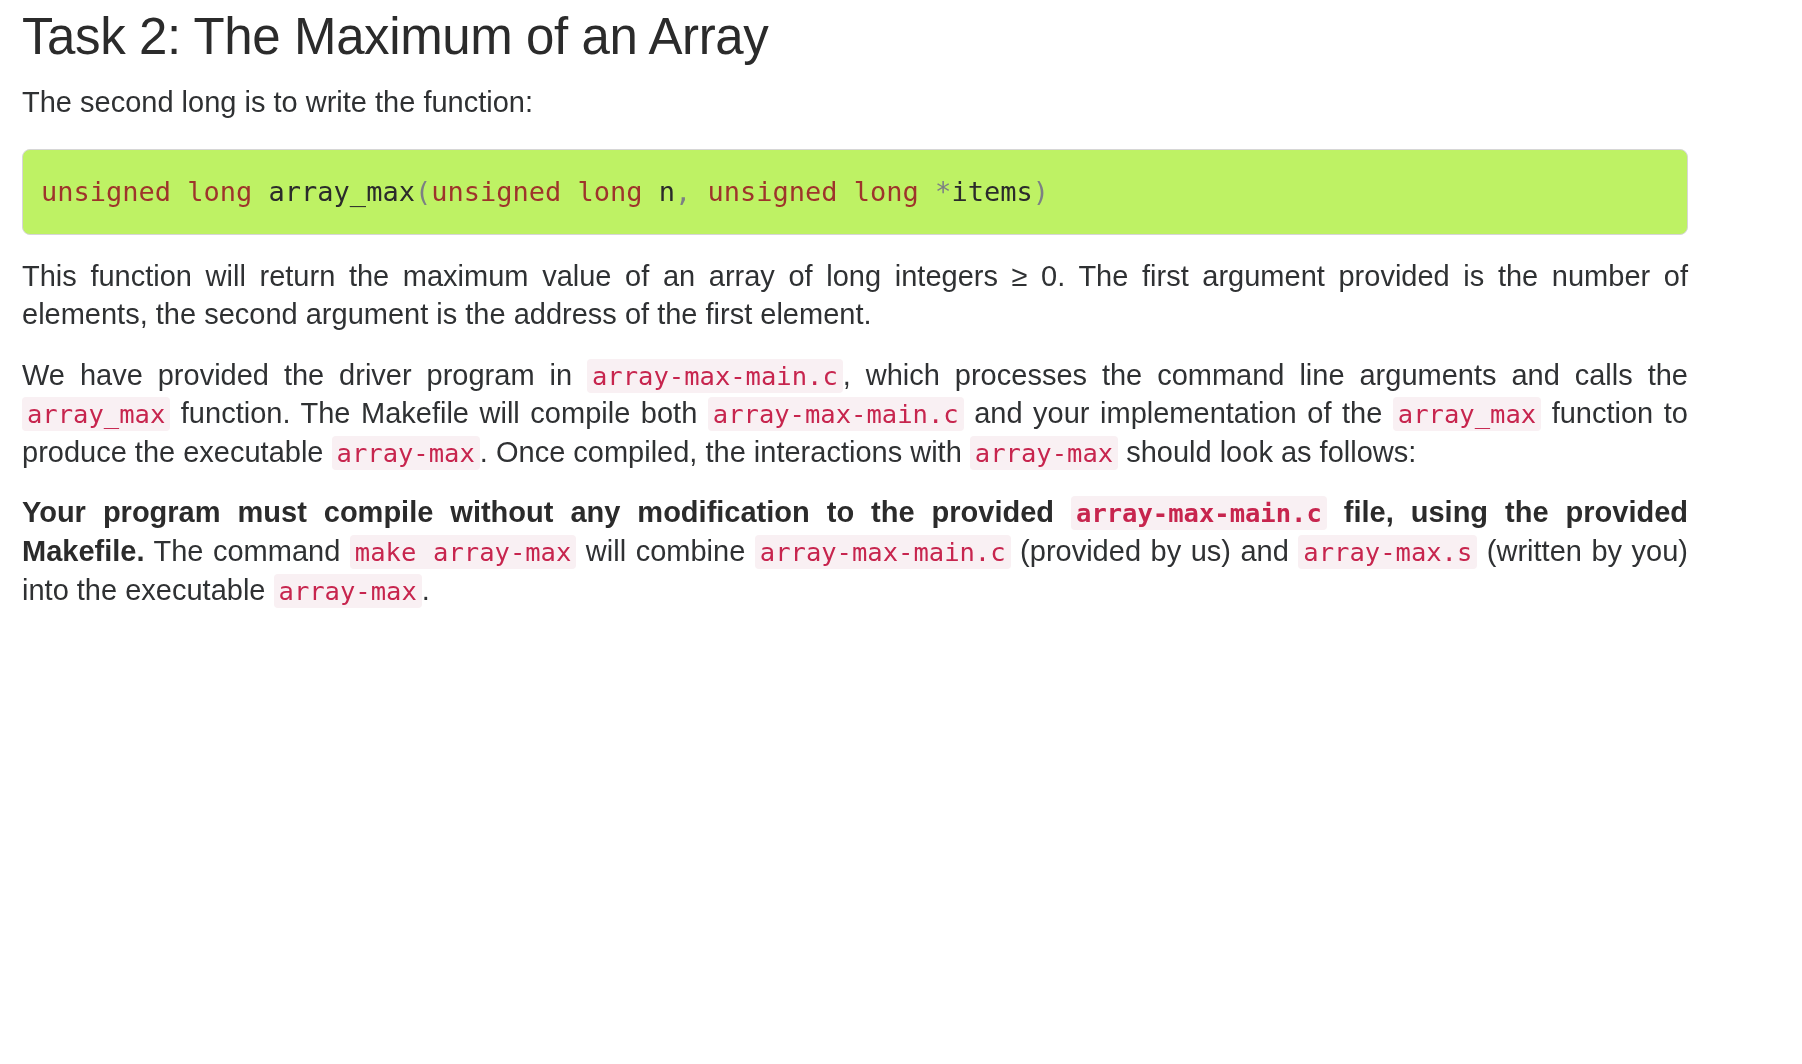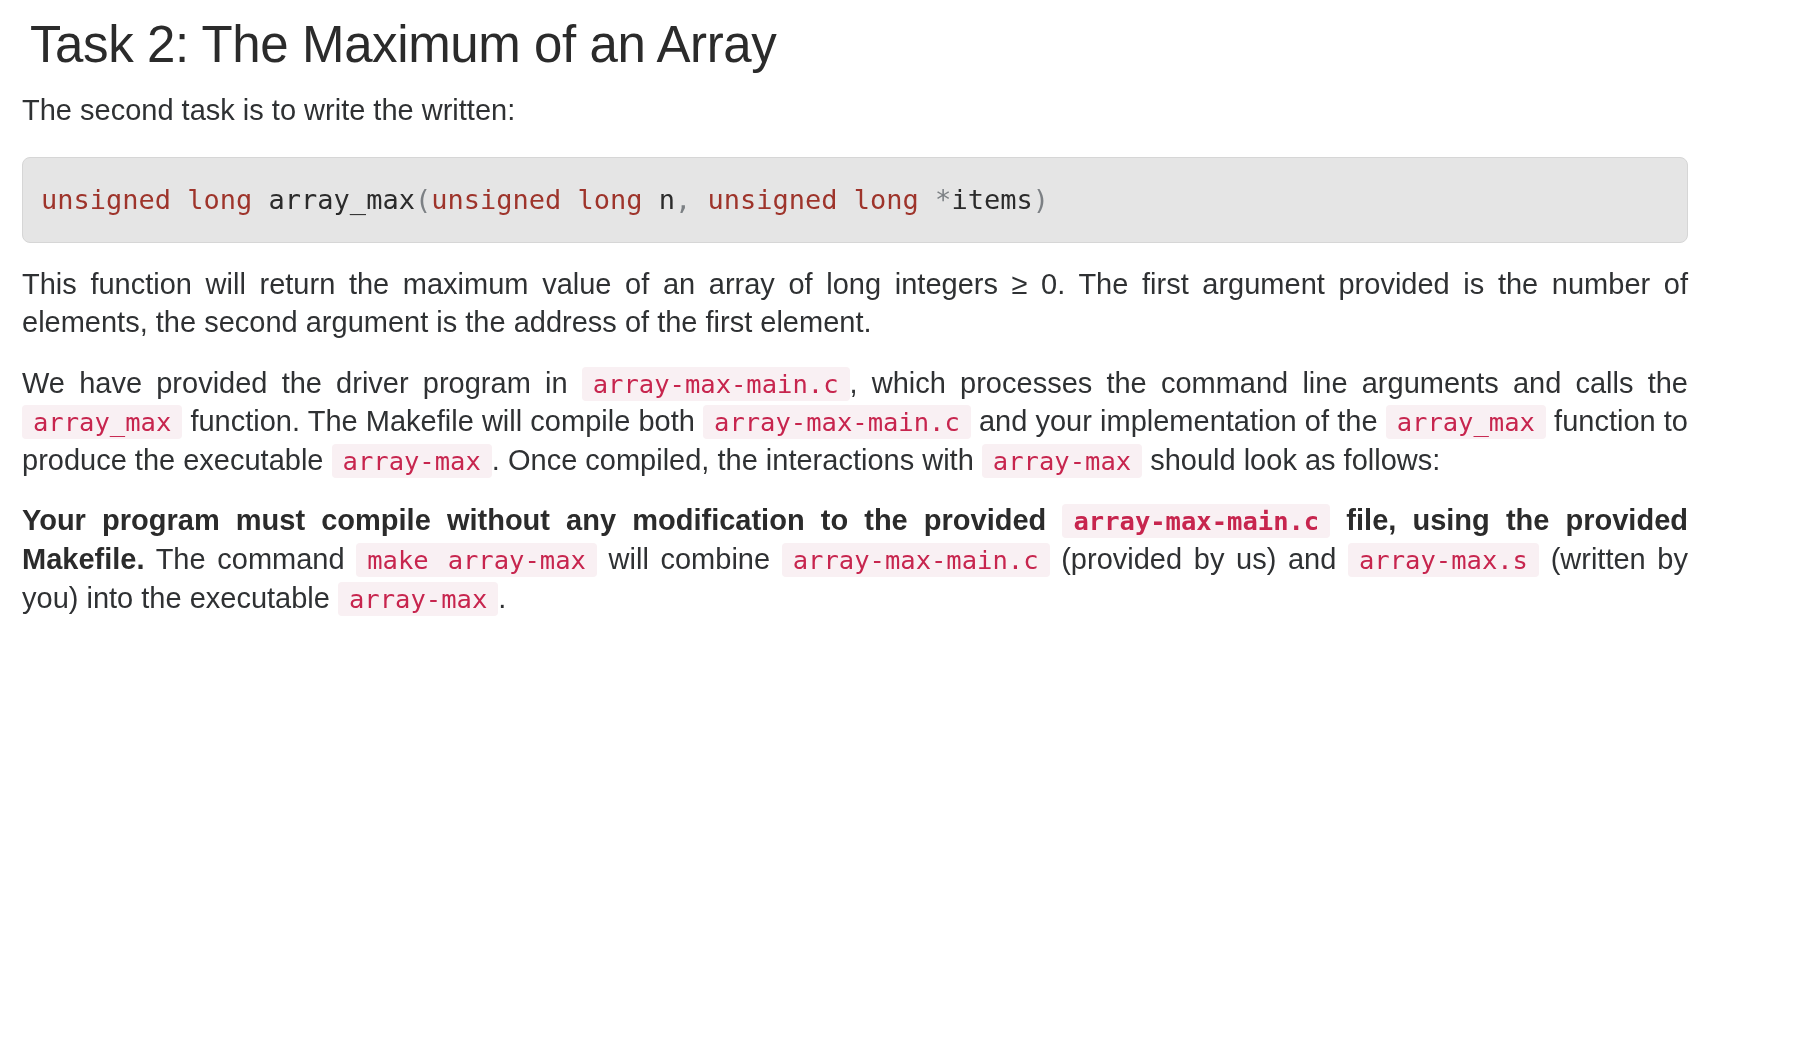--- a/index.html
+++ b/index.html
@@ -18,21 +18,21 @@
     box-sizing: border-box;
     width: 1802px;
     padding: 0 114px 0 22px;
   }
   h1.task-title {
     font-family: "Liberation Sans", sans-serif;
     font-weight: 400;
     font-size: 51px;
     line-height: 1.12;
     color: #2b2b2b;
-    margin: 8px;
+    margin: 0;
     padding-top: 8px;
     letter-spacing: -0.4px;
   }
   p.body-text {
     font-size: 29px;
     line-height: 1.33;
     margin: 22px 0 0 0;
     color: #2f3133;
     text-align: justify;
     text-justify: inter-word;
@@ -43,21 +43,21 @@
   }
   p.body-text.no-justify {
     text-align: left;
   }
   
   .code-block {
     box-sizing: border-box;
     margin: 27px 0 0 0;
     border: 1px solid #d6d6d6;
     border-radius: 8px;
-    background: #e5e5e5;
+    background: #bef264;
     padding: 22px 18px 22px 18px;
     font-family: "DejaVu Sans Mono", monospace;
     font-size: 27px;
     line-height: 1.16;
     color: #2b2b2b;
     white-space: pre;
     overflow: hidden;
   }
   .code-block.signature {
     height: 86px;
@@ -77,39 +77,39 @@
   .ident {
     color: #2b2b2b;
   }
   
   code.inline {
     font-family: "DejaVu Sans Mono", monospace;
     font-size: 0.88em;
     color: #c7254e;
     background: #f9f0f3;
     border-radius: 4px;
-    padding: 2px 11px;
+    padding: 2px 5px;
     white-space: pre;
   }
   strong.bold-lead {
     font-weight: bold;
     color: #2b2b2b;
   }
   strong.bold-lead code.inline {
     font-weight: bold;
   }
 </style>
 </head>
 <body>
 
 <div class="page">
 
   <h1 class="task-title">Task 2: The Maximum of an Array</h1>
 
-  <p class="body-text no-justify first-after-title">The second task is to write the written:</p>
+  <p class="body-text no-justify first-after-title">The second long is to write the function:</p>
 
   <div class="code-block signature"><span class="kw">unsigned long</span><span class="ident"> </span><span class="ident">array_max</span><span class="punc">(</span><span class="kw">unsigned long</span><span class="ident"> n</span><span class="punc">, </span><span class="kw">unsigned long</span><span class="punc"> *</span><span class="ident">items</span><span class="punc">)</span></div>
 
   <p class="body-text">This function will return the maximum value of an array of long integers  ≥ 0. The first argument provided is the number of elements, the second argument is the address of the first element.</p>
 
 
   <p class="body-text"><span>We have provided the driver program in </span><code class="inline">array-max-main.c</code><span>, which processes the command line arguments and calls the </span><code class="inline">array_max</code><span> function. The Makefile will compile both </span><code class="inline">array-max-main.c</code><span> and your implementa­tion of the </span><code class="inline">array_max</code><span> function to produce the executable </span><code class="inline">array-max</code><span>. Once compiled, the interactions with </span><code class="inline">array-max</code><span> should look as follows:</span></p>
 
 
   <p class="body-text"><strong class="bold-lead"><span>Your program must compile without any modification to the provided </span><code class="inline">array-max-main.c</code><span> file, using the provided Makefile.</span></strong><span> The command </span><code class="inline">make array-max</code><span> will combine </span><code class="inline">array-max-main.c</code><span> (provided by us) and </span><code class="inline">array-max.s</code><span> (written by you) into the executable </span><code class="inline">array-max</code><span>.</span></p>

